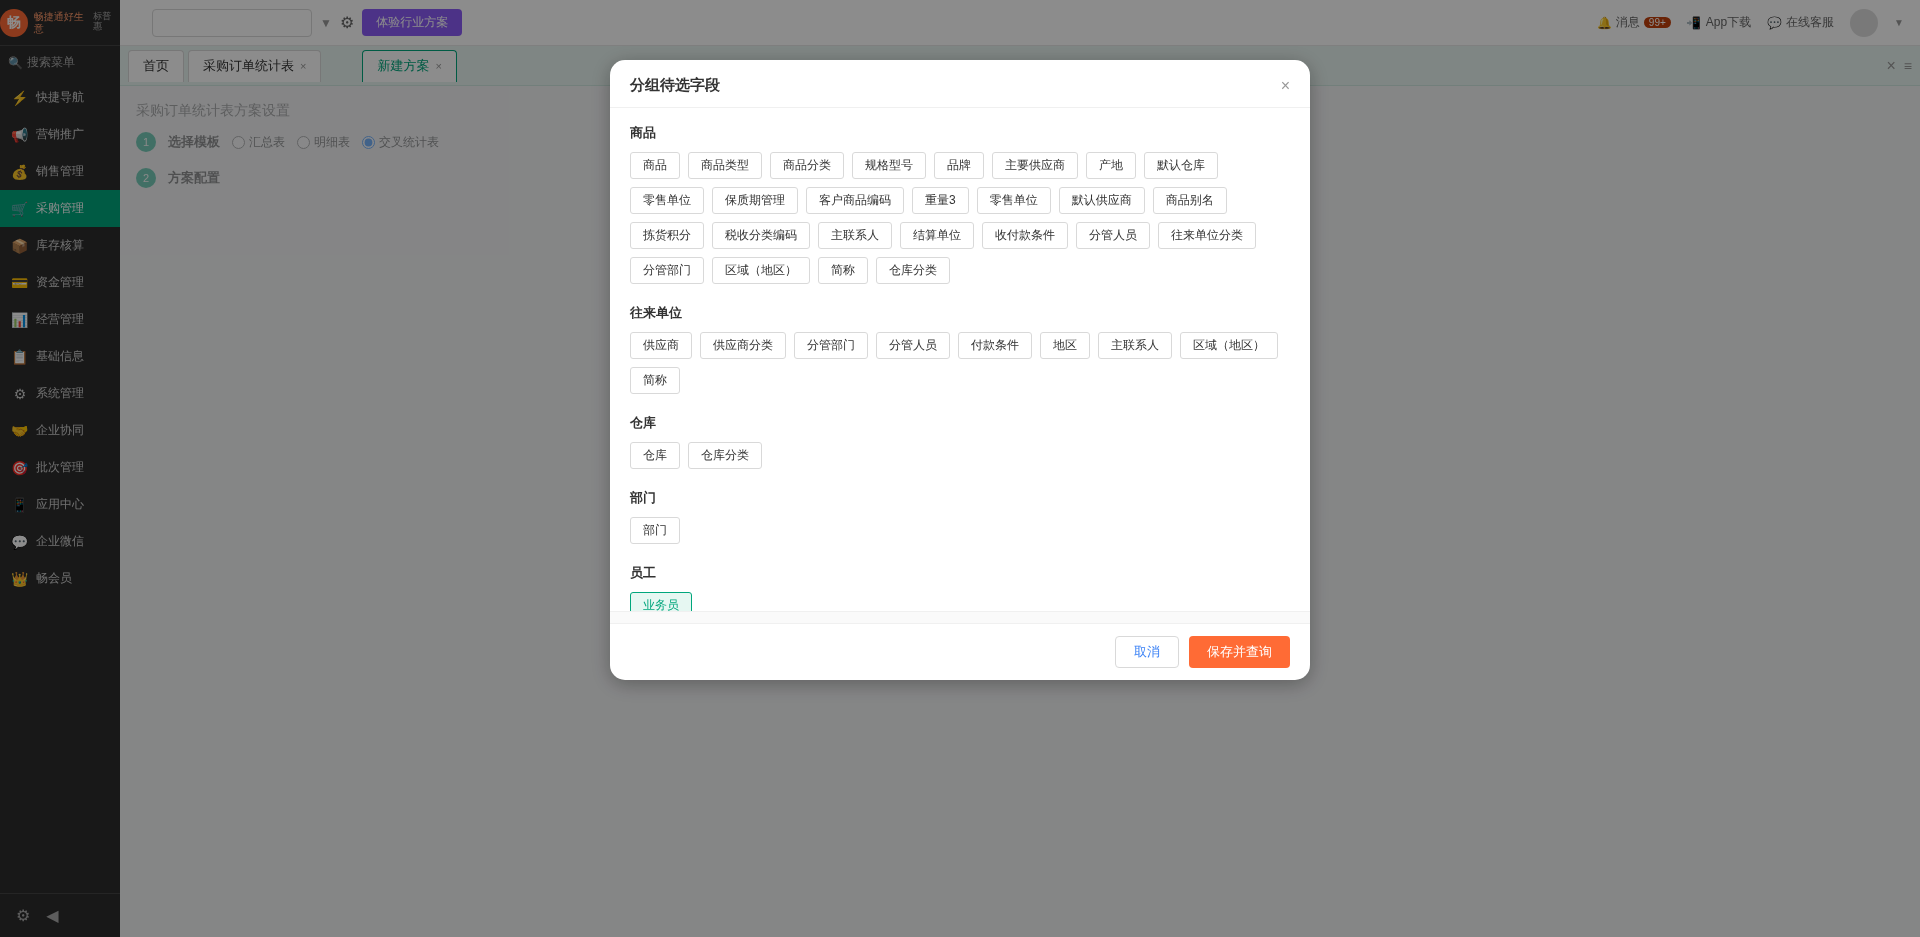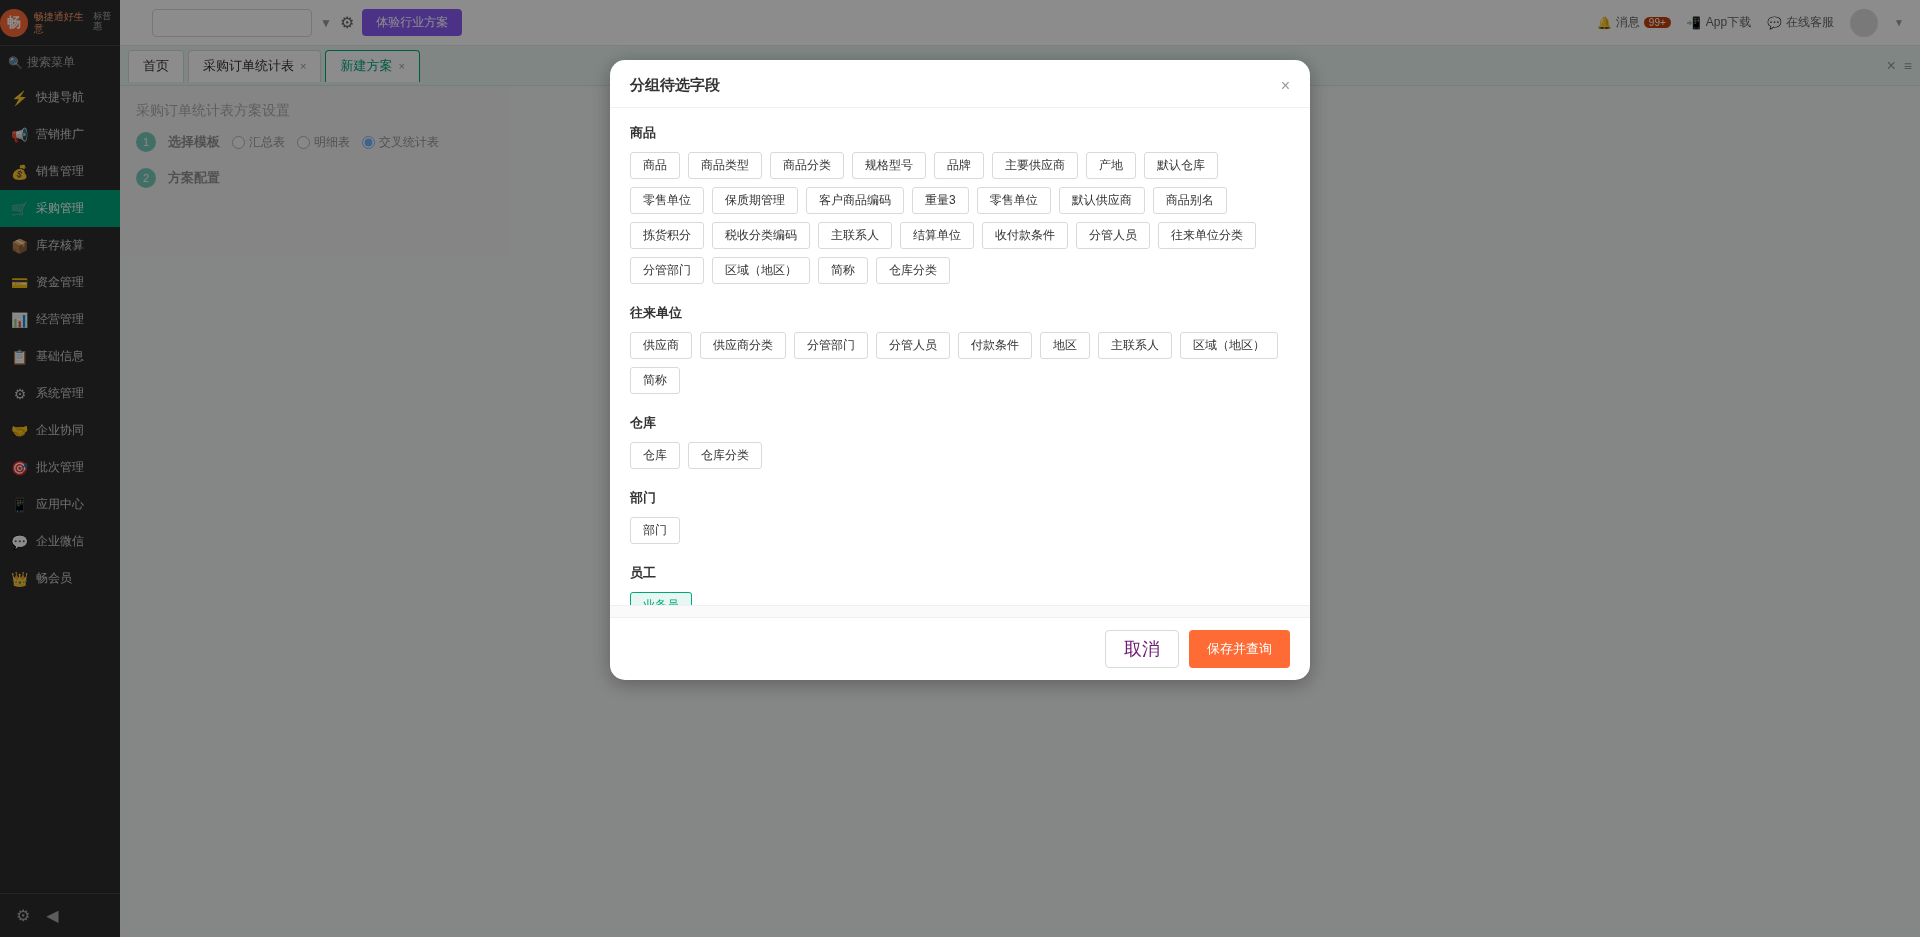--- a/index.html
+++ b/index.html
@@ -43,21 +43,21 @@
       padding: 0 8px;
       gap: 4px;
       position: fixed; top: 46px; left: 120px; right: 0; z-index: 99;
       border-bottom: 1px solid #d0e8e0;
     }
     .tab-item {
       height: 32px; padding: 0 14px; display: flex; align-items: center; gap: 6px;
       background: #fff; border-radius: 4px 4px 0 0; cursor: pointer; font-size: 13px; color: #333;
       border: 1px solid #d9d9d9; border-bottom: none;
     }
-    .tab-item.active { background: #fff; color: #00a67c; font-weight: 500; border-color: #00a67c; }
+    .tab-item.active { background: #fff; color: #00a67c; font-weight: 500; border-color: #00a67c; margin-left: 37px; }
     .tab-close { font-size: 11px; color: #999; cursor: pointer; }
 
     
     .sidebar {
       position: fixed; top: 0; left: 0; bottom: 0; width: 120px;
       background: #2d2d2d;
       display: flex; flex-direction: column;
       z-index: 101;
     }
     .sidebar-logo {
@@ -154,21 +154,21 @@
       border-top: 1px solid #f0f0f0;
       background: #fafafa;
       flex-shrink: 0;
       position: relative;
       overflow-x: auto;
     }
     .modal-hscroll-inner { width: 200%; height: 1px; }
 
     
     .btn-default {
-      border: 1px solid #d9d9d9; background:#fff; color:#701a75; padding: 6px 18px; border-radius:4px; cursor:pointer; font-size:18px;
+      border: 1px solid #d9d9d9; background:#fff; color:#3b82f6; padding: 6px 18px; border-radius:4px; cursor:pointer; font-size:13px;
     }
     .btn-primary {
       background: #ff6b35; border: none; color:#fff; padding: 0 18px; border-radius:4px; cursor:pointer; font-size:13px;
     }
   </style>
 </head>
 <body>
 
 <div class="sidebar">
   <div class="sidebar-logo">

